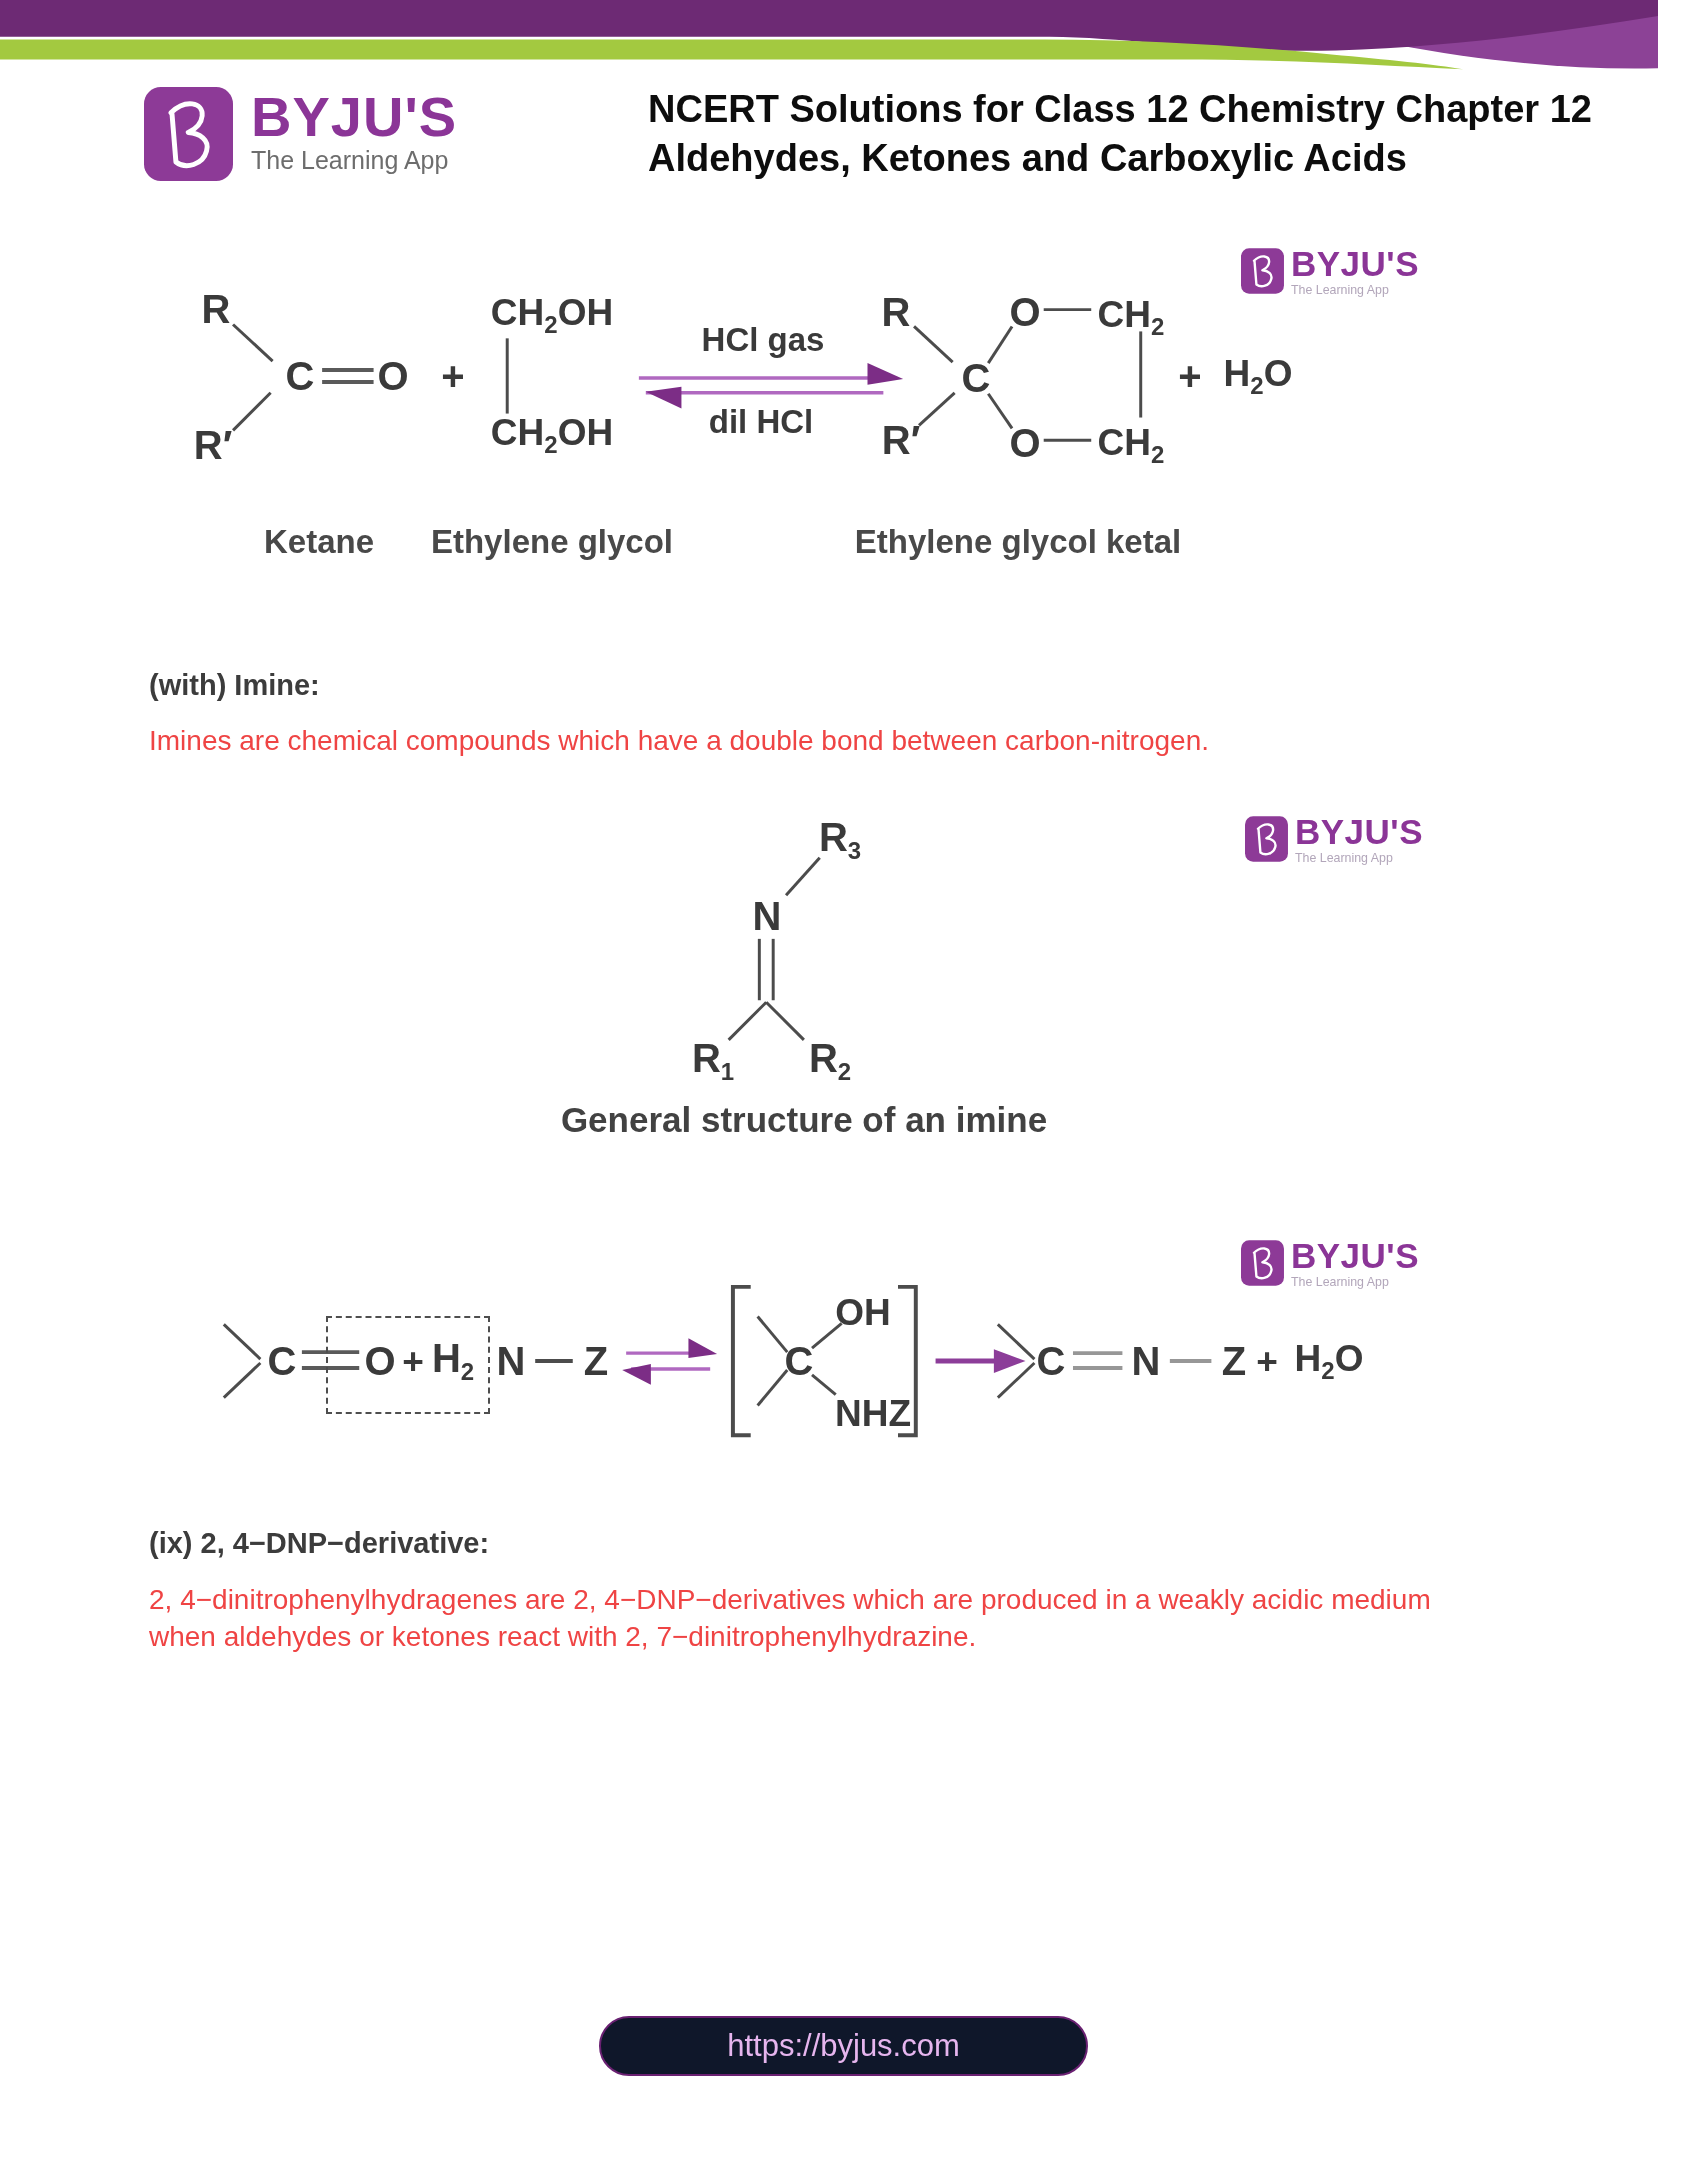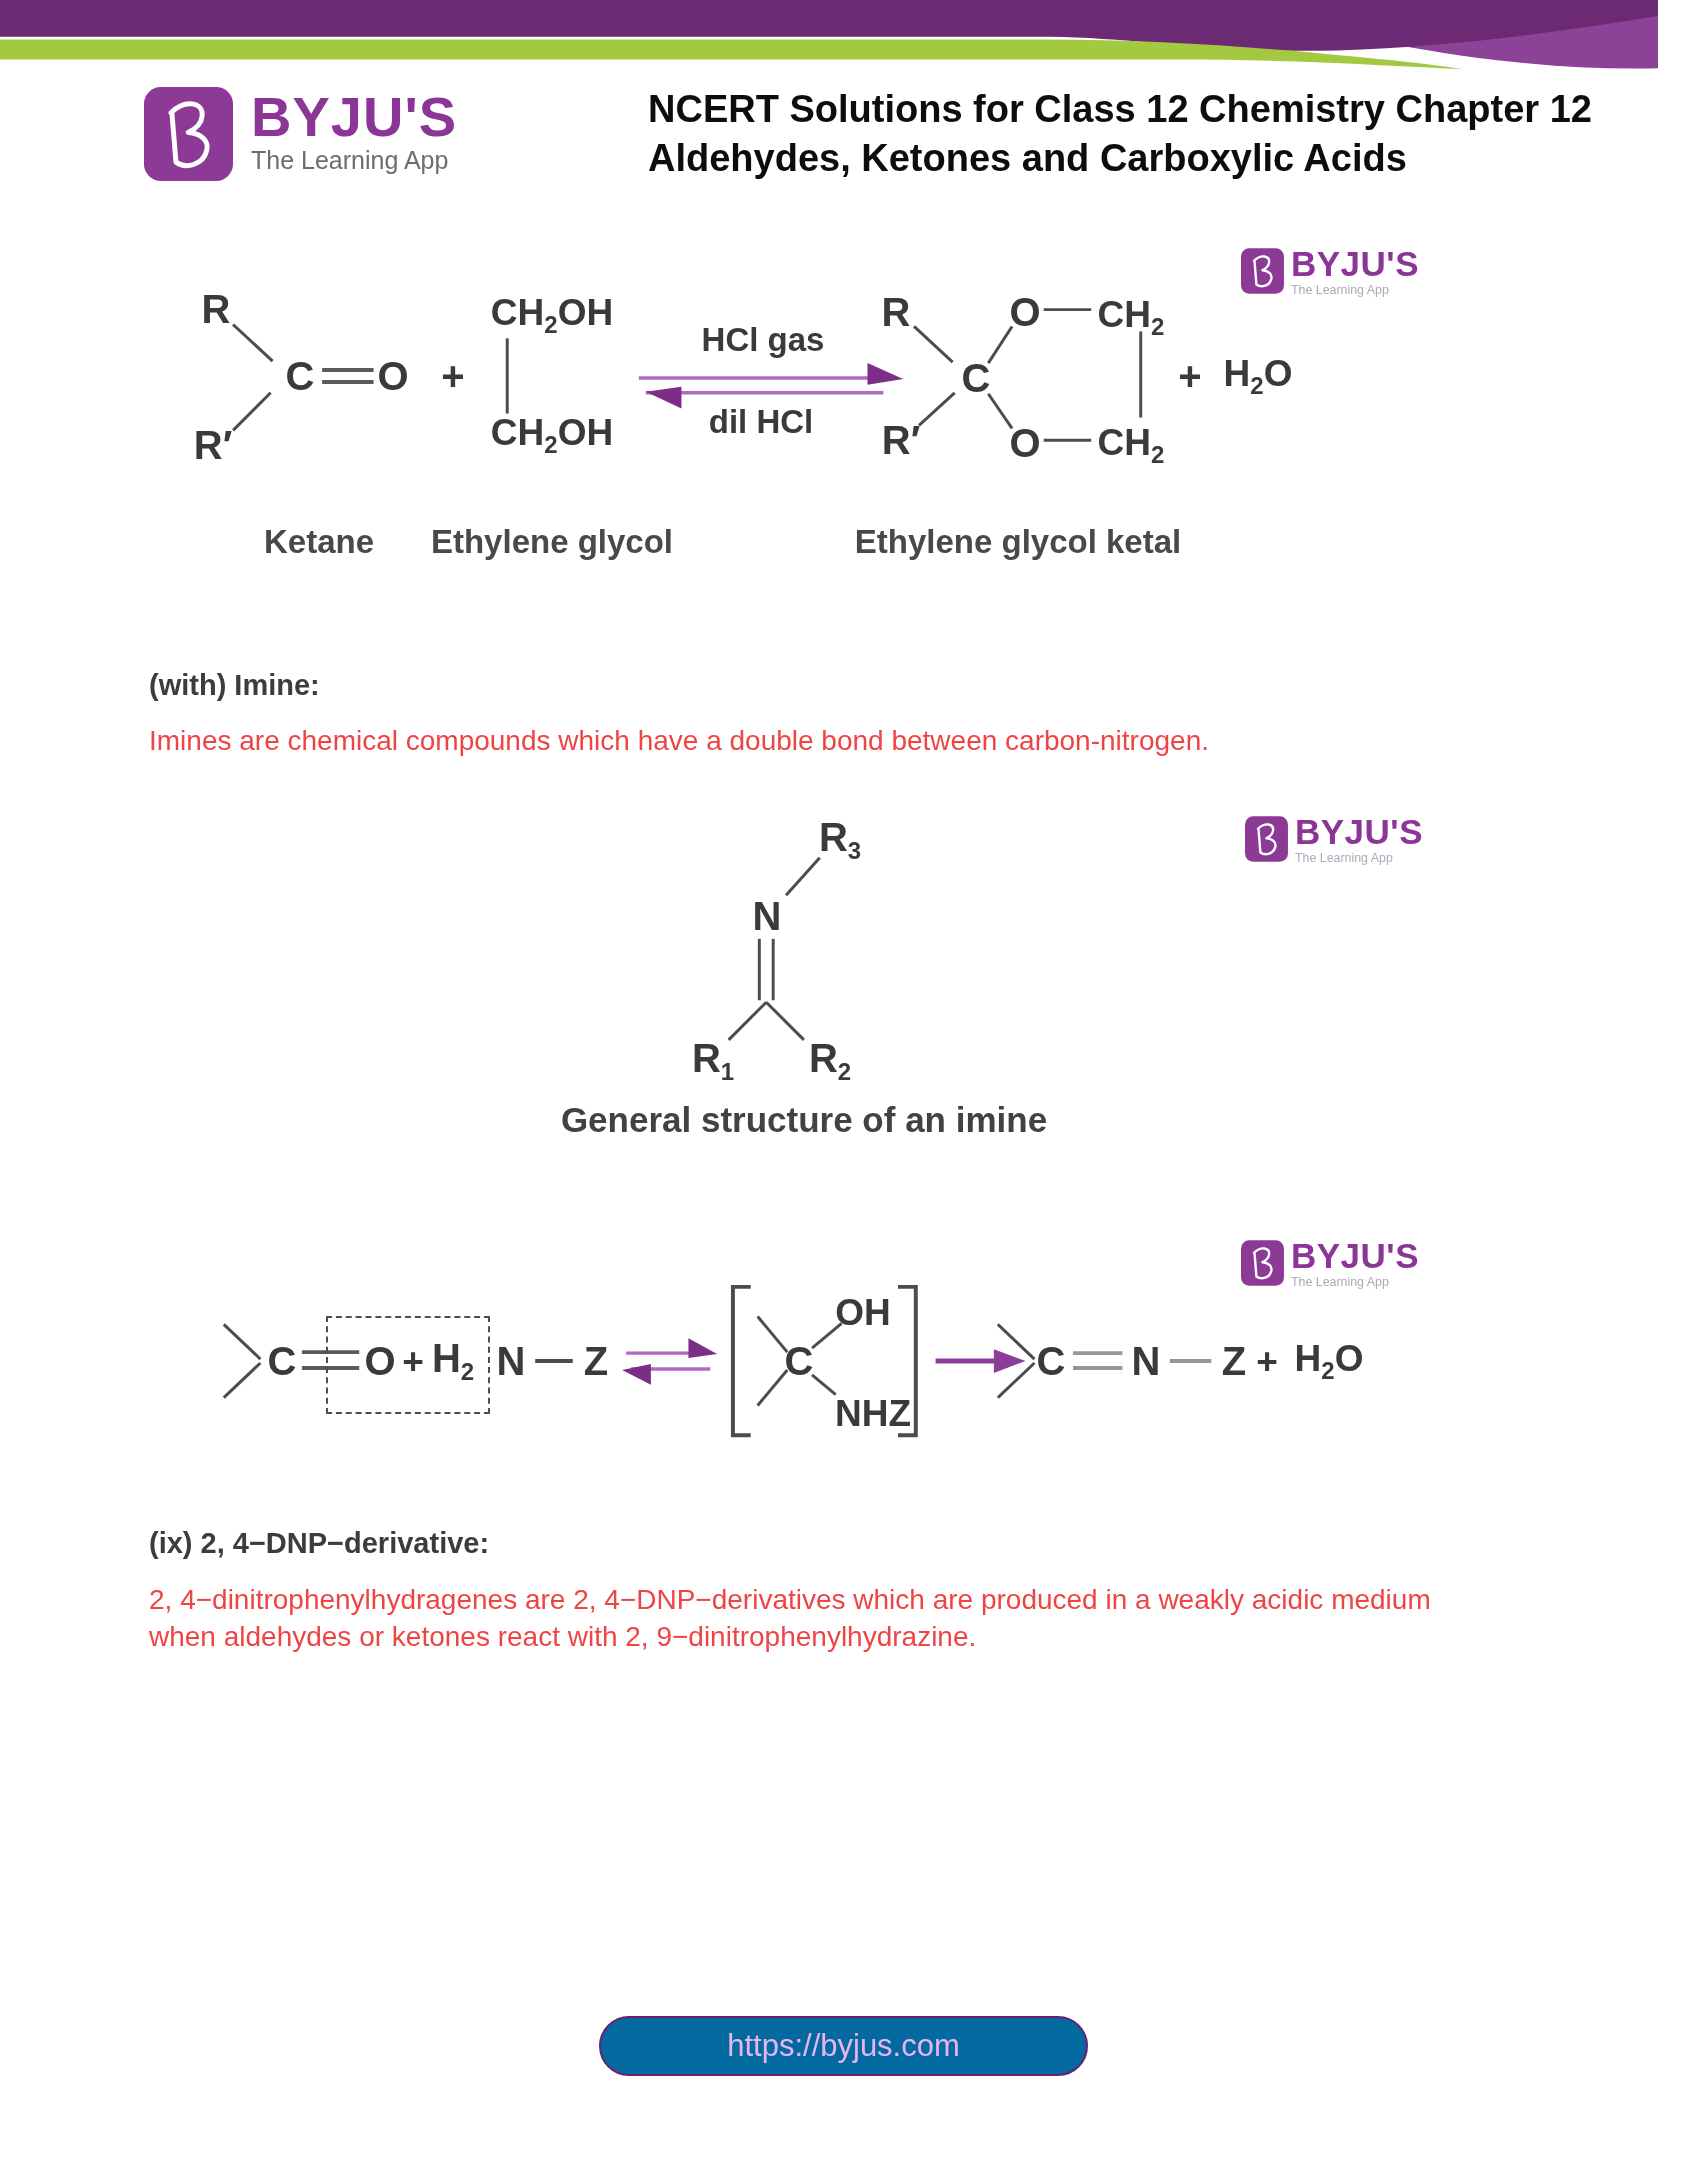--- a/index.html
+++ b/index.html
@@ -25,21 +25,21 @@
   .atom .sub{font-size:24px;vertical-align:-8px;}
   .fm{font-size:37px;}
   .cond{position:absolute;transform:translate(-50%,-50%);font-weight:700;font-size:33px;color:#3a3a3a;white-space:nowrap;}
   .struct-label{position:absolute;transform:translate(-50%,-50%);font-weight:700;font-size:33px;color:#494949;white-space:nowrap;}
   .heading{position:absolute;font-weight:700;font-size:29px;color:#3c3c3c;}
   .body-text{position:absolute;font-size:28px;color:#ef4444;}
   .caption{position:absolute;transform:translate(-50%,-50%);font-weight:700;font-size:35px;color:#424242;white-space:nowrap;}
   .dashed-box{position:absolute;border:2px dashed #4e4e4e;}
   
   .footer-pill{position:absolute;left:599px;top:2016px;width:485px;height:56px;border-radius:30px;
-    background:#0369a1;border:2px solid #6a2172;display:flex;align-items:center;justify-content:center;
+    background:#0f172a;border:2px solid #6a2172;display:flex;align-items:center;justify-content:center;
     font-size:31px;color:#e6b5ee;}
   svg{display:block;}
   .diagram-svg{position:absolute;left:0;top:0;}
 </style>
 </head>
 <body>
 
 <div class="page">
 
   <svg class="abs" style="left:0;top:0" width="1683" height="99" viewBox="0 0 1700 100">
@@ -215,20 +215,20 @@
 
     <span class="atom" style="left:853px;top:84px">C</span>
     <span class="atom" style="left:948px;top:84px">N</span>
     <span class="atom" style="left:1036px;top:84px">Z</span>
     <span class="atom fm" style="left:1069px;top:84px">+</span>
     <span class="atom fm" style="left:1131px;top:84px"><span>H</span><span class="sub">2</span><span>O</span></span>
   </div>
 
   <div class="heading" style="left:149px;top:1527px">(ix) 2, 4−DNP−derivative:</div>
   <div class="body-text" style="left:149px;top:1584px">2, 4−dinitrophenylhydragenes are 2, 4−DNP−derivatives which are produced in a weakly acidic medium</div>
-  <div class="body-text" style="left:149px;top:1621px">when aldehydes or ketones react with 2, 9−dinitrophenylhydrazine.</div>
+  <div class="body-text" style="left:149px;top:1621px">when aldehydes or ketones react with 2, 7−dinitrophenylhydrazine.</div>
 
   <div class="footer-pill">
     <span>https://byjus.com</span>
   </div>
 
 </div>
 
 
 </body></html>

